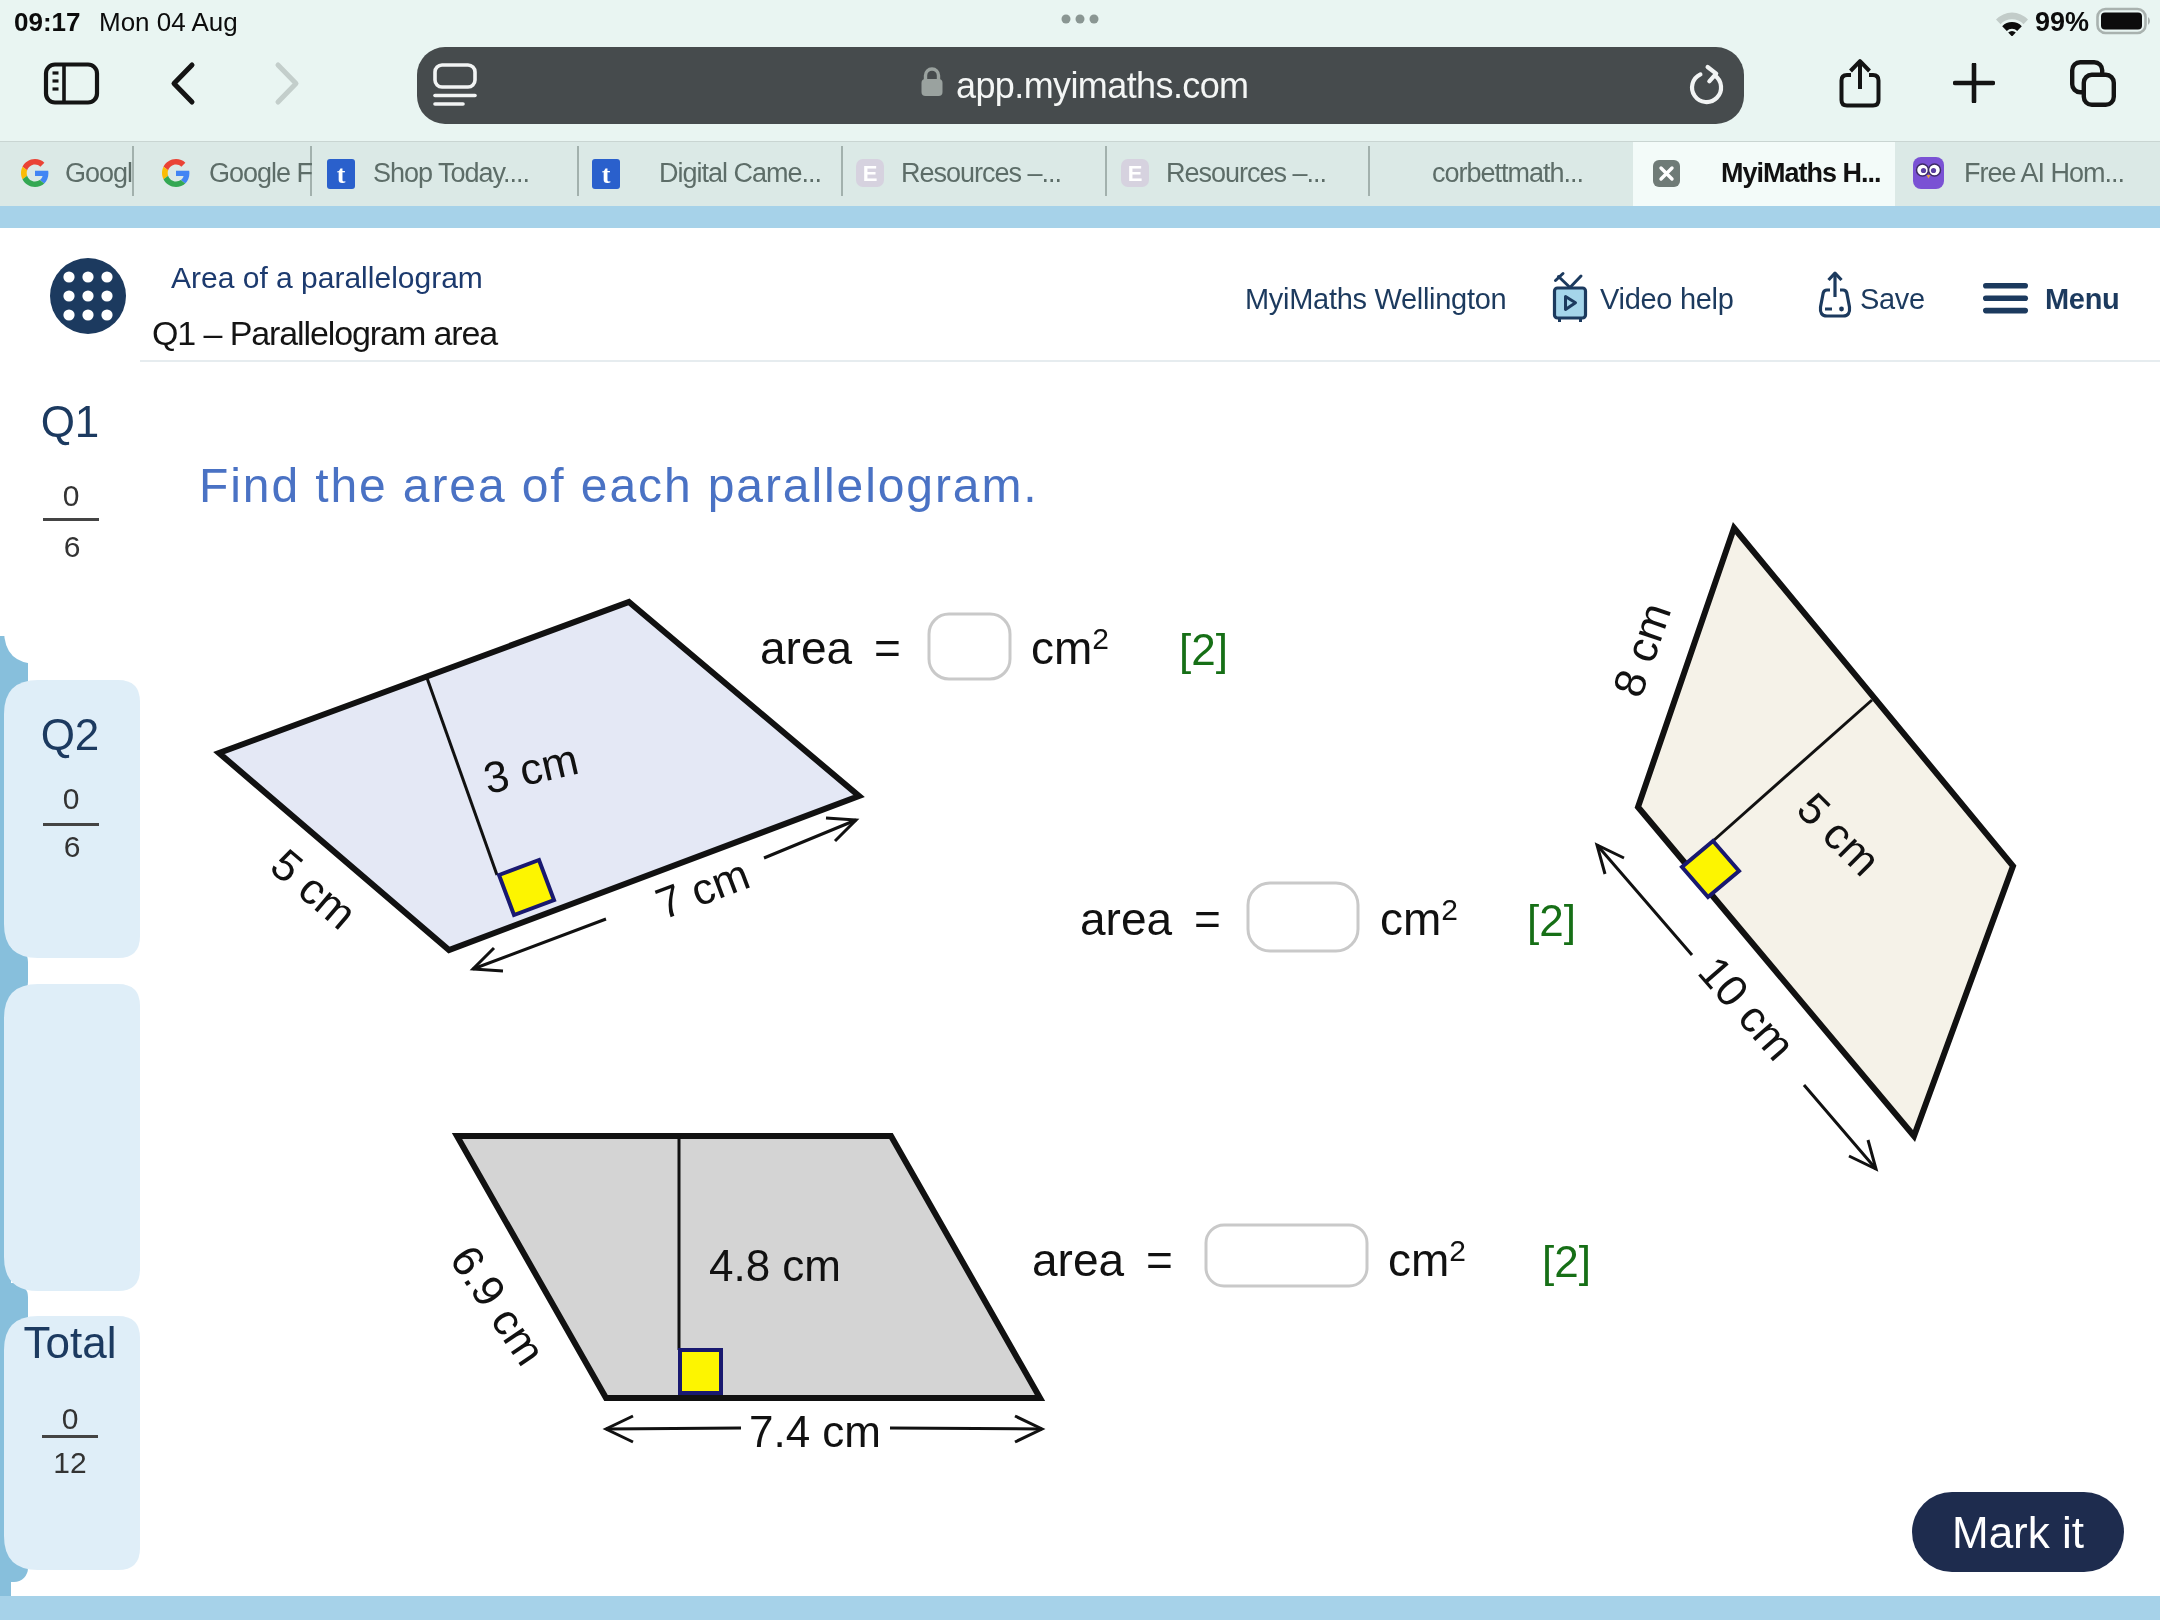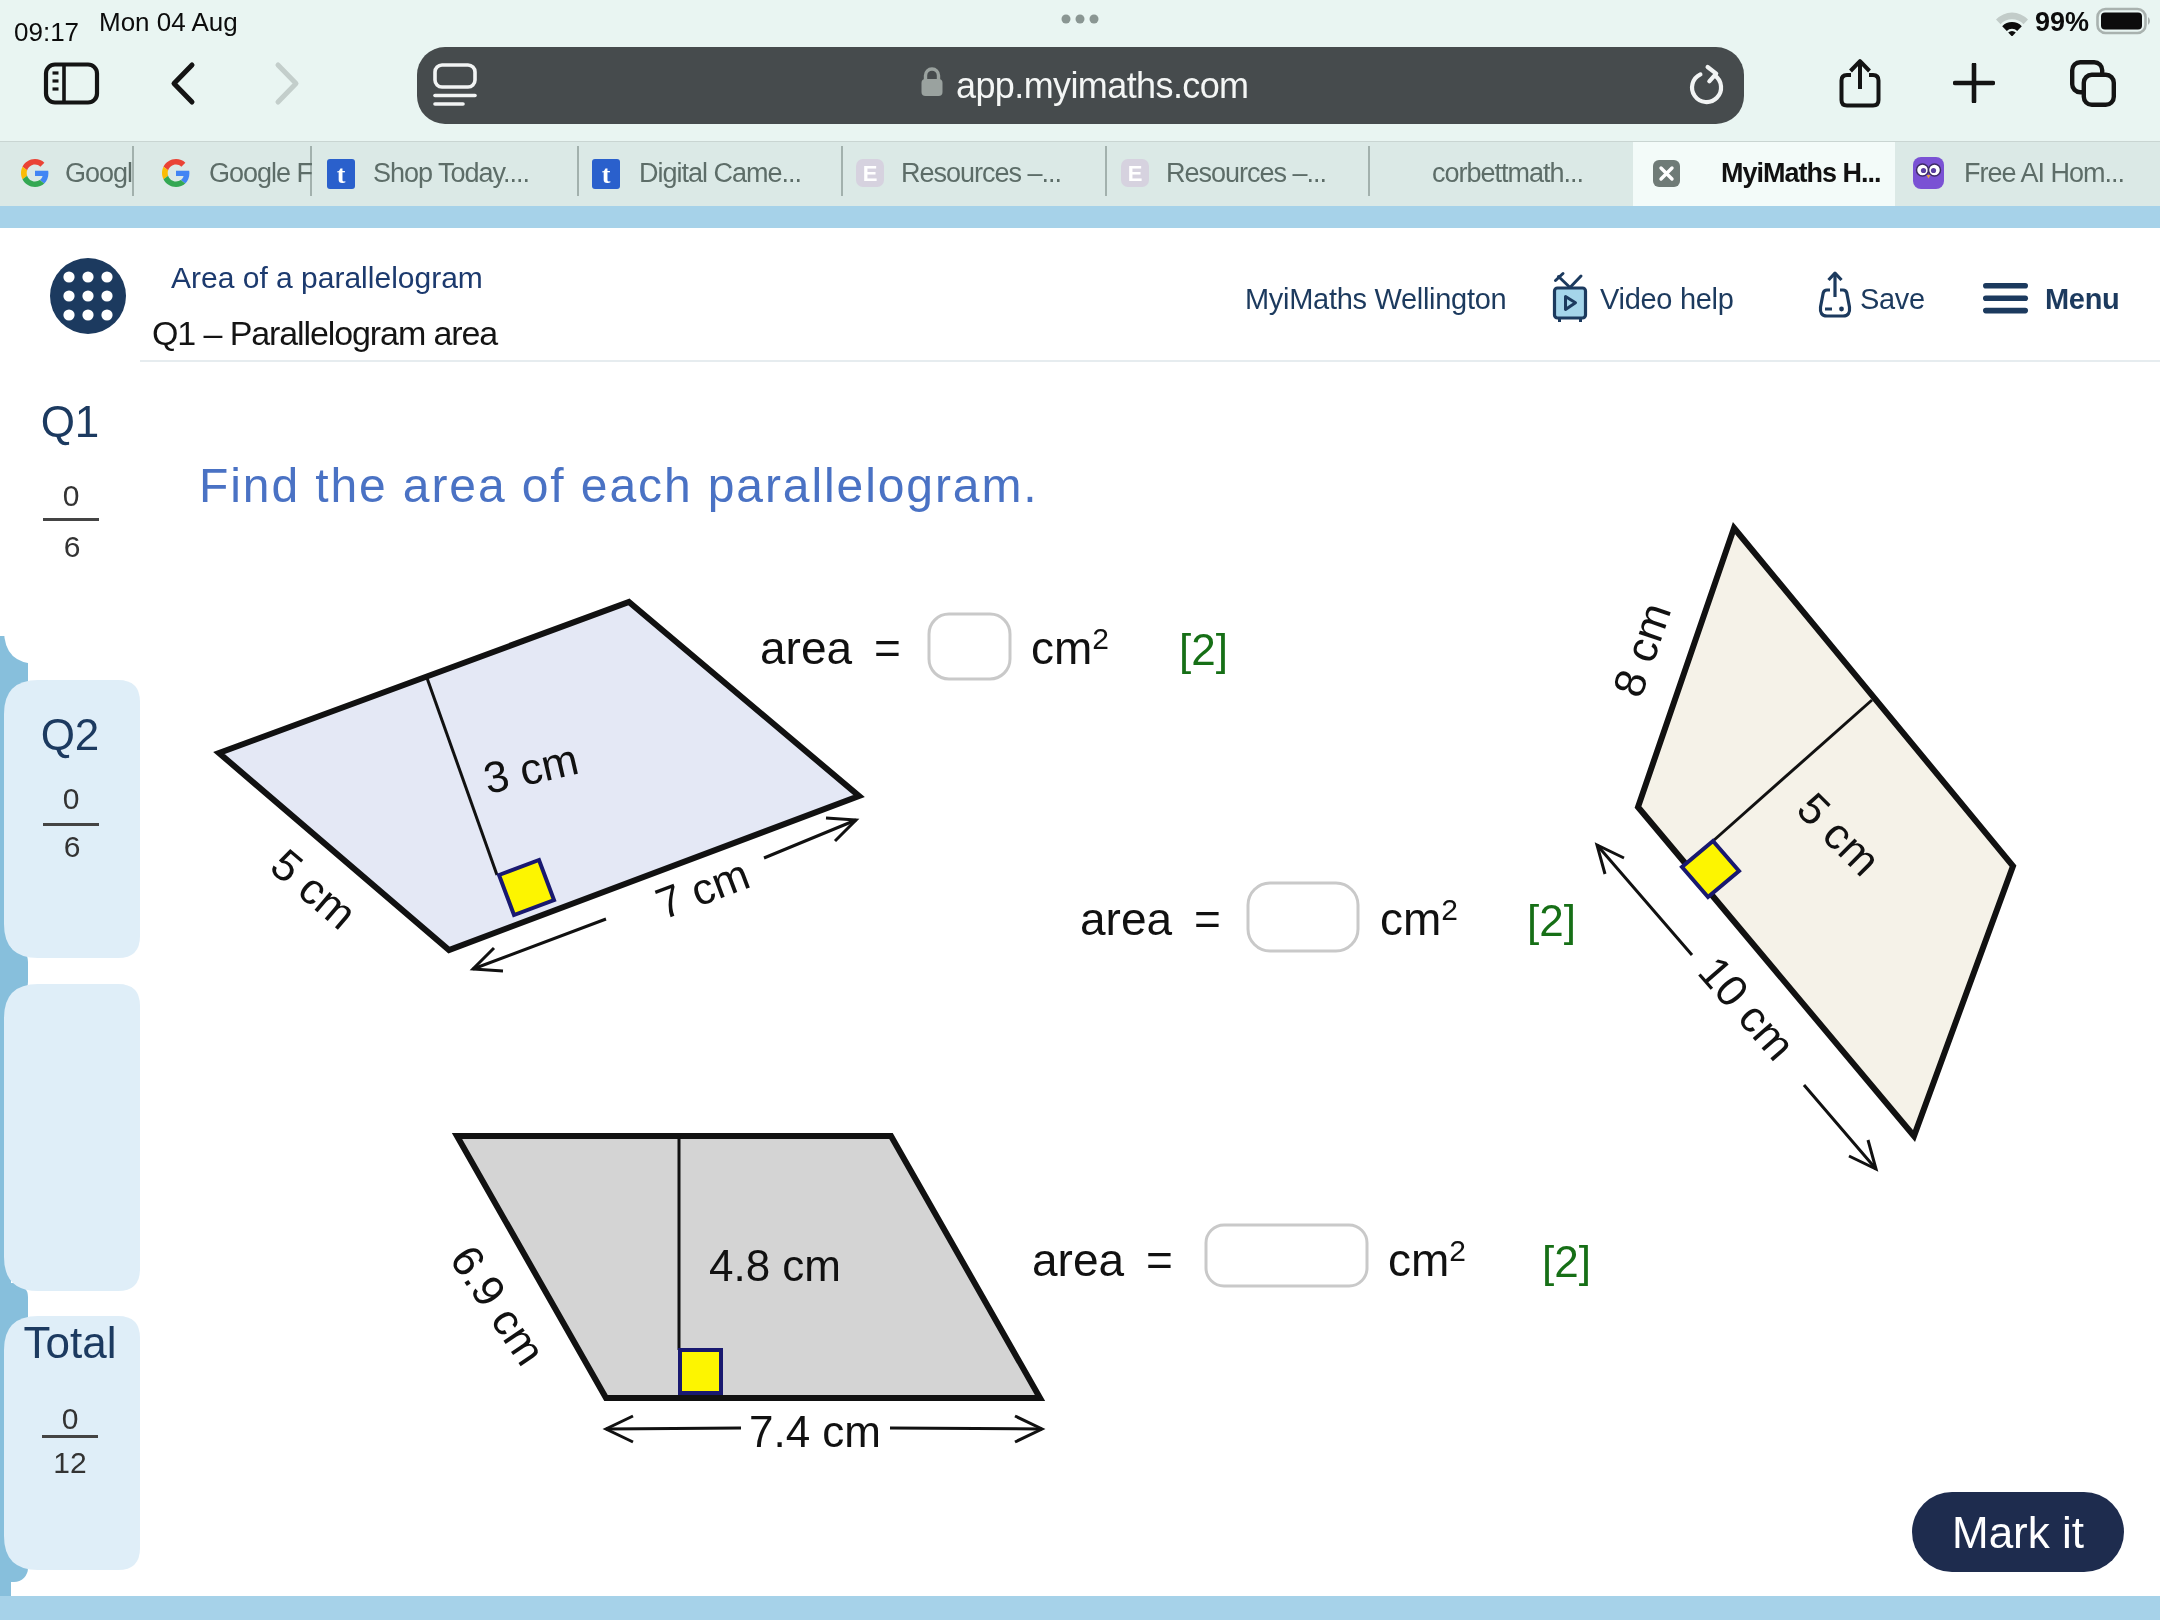--- a/index.html
+++ b/index.html
@@ -15,21 +15,21 @@
   .tabtxt{position:absolute;top:158px;font-size:27px;letter-spacing:-1px;font-weight:500;color:#5d6d68;overflow:hidden;white-space:nowrap;}
   .tabicon{position:absolute;top:159px;}
 </style>
 </head>
 <body>
 <div class="chrome"></div>
 <div class="tabbar"></div>
 <div class="bluestrip"></div>
 <div class="botbar"></div>
 
-<div class="t" style="left:14px;top:7px;font-size:26px;font-weight:400;color:#0c0c0c;margin-top:10px;">09:17</div>
+<div class="t" style="left:14px;top:7px;font-size:26px;font-weight:700;color:#0c0c0c;">09:17</div>
 <div class="t" style="left:99px;top:7px;font-size:26px;font-weight:400;color:#0c0c0c;">Mon 04 Aug</div>
 <svg class="t" style="left:1060px;top:13px;" width="48" height="12" viewBox="0 0 48 12">
   <circle cx="6" cy="6" r="4.5" fill="#8a9693"></circle>
     <circle cx="20" cy="6" r="4.5" fill="#8a9693"></circle>
     <circle cx="34" cy="6" r="4.5" fill="#8a9693"></circle>
 </svg>
 <svg class="t" style="left:1994px;top:6px;" width="160" height="30" viewBox="0 0 160 30">
 
   <path d="M 2 13.5 A 22 22 0 0 1 34 13.5 L 29.5 18.3 A 15.5 15.5 0 0 0 6.5 18.3 Z" fill="#c2ccc9"></path>
   <path d="M 8.2 20.2 A 13.5 13.5 0 0 1 27.8 20.2 L 23.2 25 A 7 7 0 0 0 12.8 25 Z" fill="#0c0c0c"></path>
@@ -106,21 +106,21 @@
 <div class="tabtxt" style="left:209px;width:103px;">Google F</div>
 <svg class="tabicon" style="left:327px;" width="28" height="30" viewBox="0 0 28 30">
   <rect width="28" height="30" rx="3" fill="#2a60cc"></rect>
   <text x="14" y="24" text-anchor="middle" font-family="Liberation Serif" font-weight="700" font-size="26" fill="#fff">t</text>
 </svg>
 <div class="tabtxt" style="left:373px;">Shop Today....</div>
 <svg class="tabicon" style="left:592px;" width="28" height="30" viewBox="0 0 28 30">
   <rect width="28" height="30" rx="3" fill="#2a60cc"></rect>
   <text x="14" y="24" text-anchor="middle" font-family="Liberation Serif" font-weight="700" font-size="26" fill="#fff">t</text>
 </svg>
-<div class="tabtxt" style="left:639px;">Digital Came...</div>
+<div class="tabtxt" style="left:659px;">Digital Came...</div>
 <svg class="tabicon" style="left:856px;" width="28" height="28" viewBox="0 0 28 28">
   <rect width="28" height="28" rx="7" fill="#d6d2df"></rect>
   <text x="14" y="22" text-anchor="middle" font-family="Liberation Sans" font-weight="700" font-size="22" fill="#fff">E</text>
 </svg>
 <div class="tabtxt" style="left:901px;">Resources –...</div>
 <svg class="tabicon" style="left:1121px;" width="28" height="28" viewBox="0 0 28 28">
   <rect width="28" height="28" rx="7" fill="#d6d2df"></rect>
   <text x="14" y="22" text-anchor="middle" font-family="Liberation Sans" font-weight="700" font-size="22" fill="#fff">E</text>
 </svg>
 <div class="tabtxt" style="left:1166px;">Resources –...</div>

